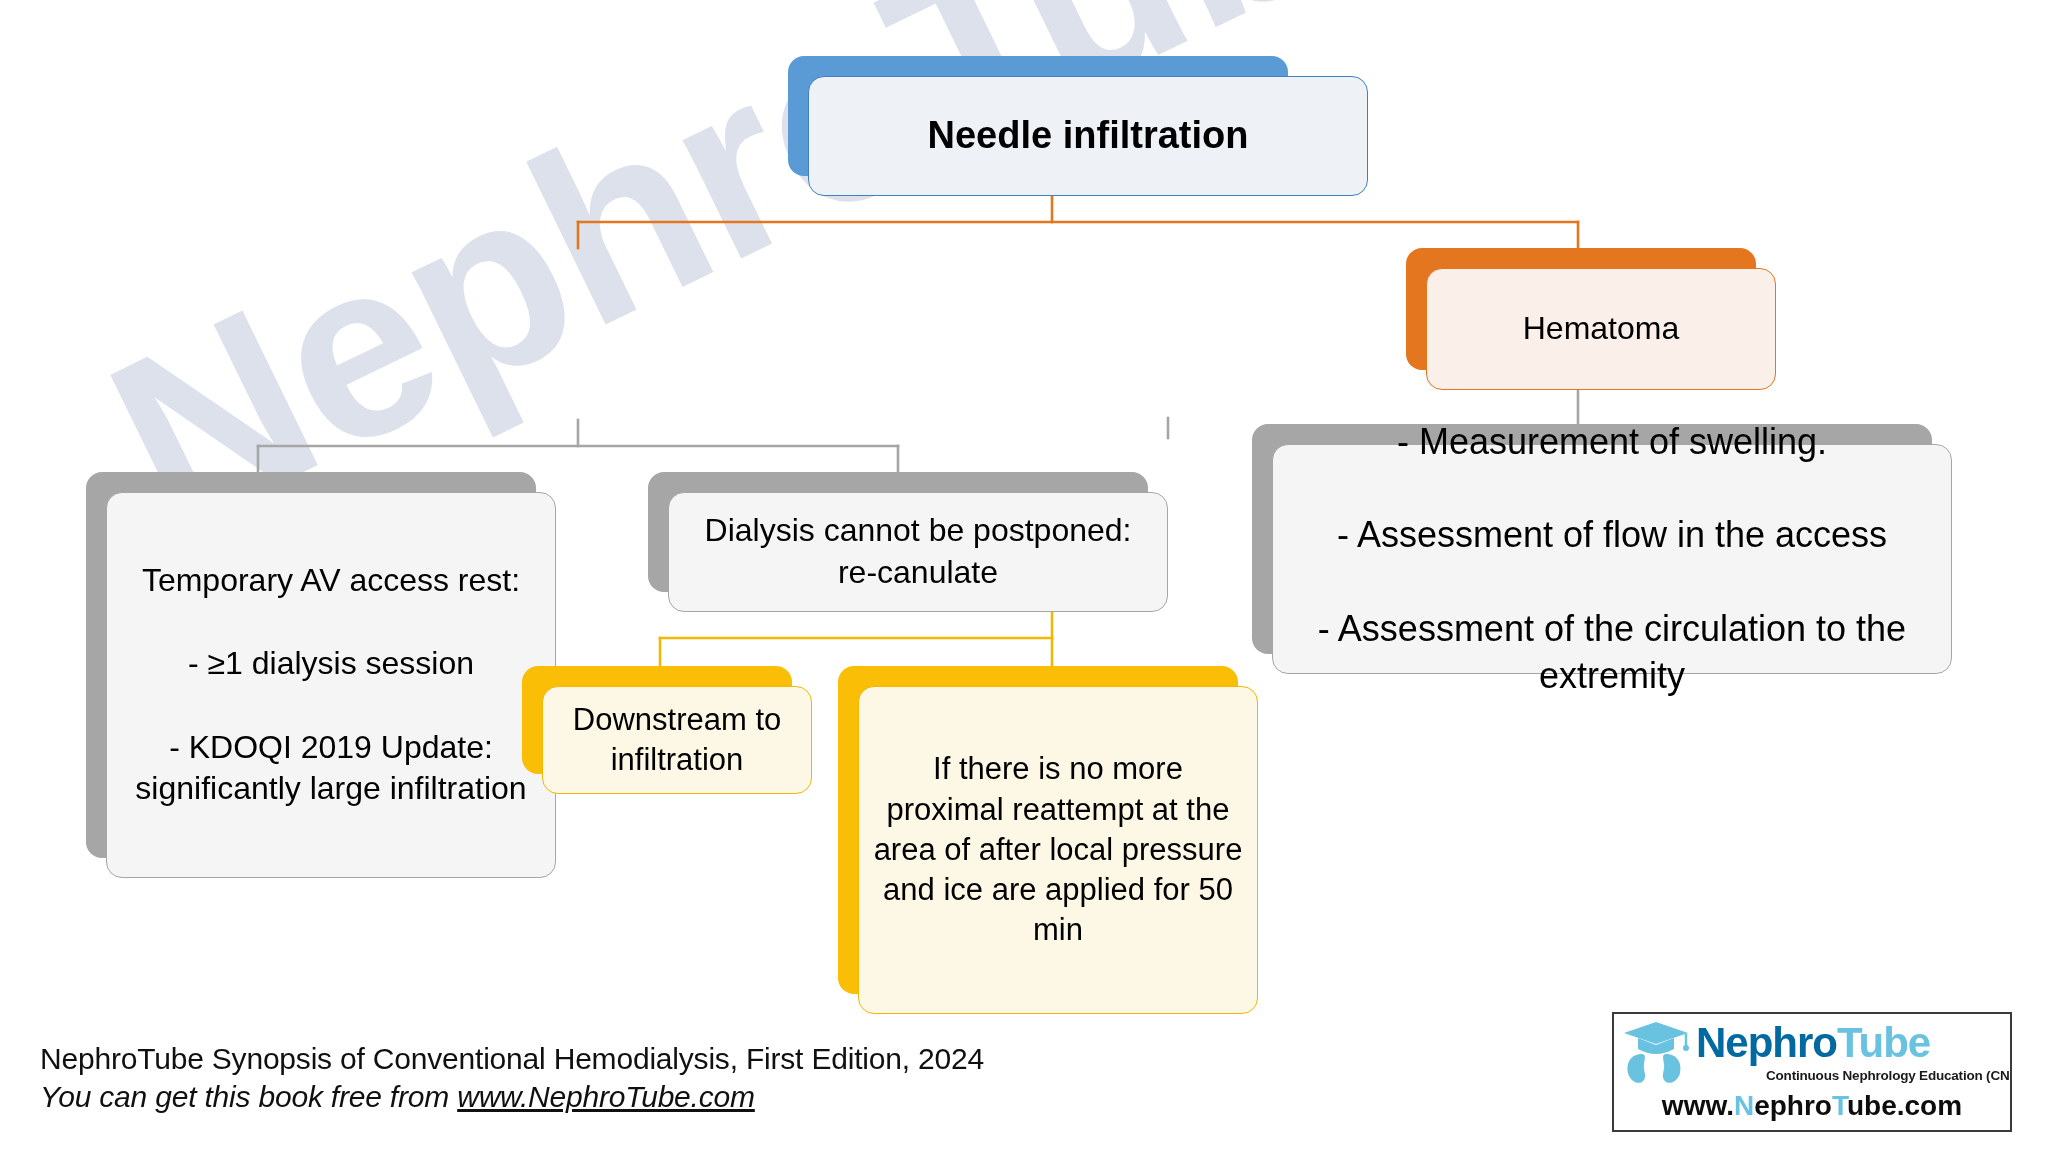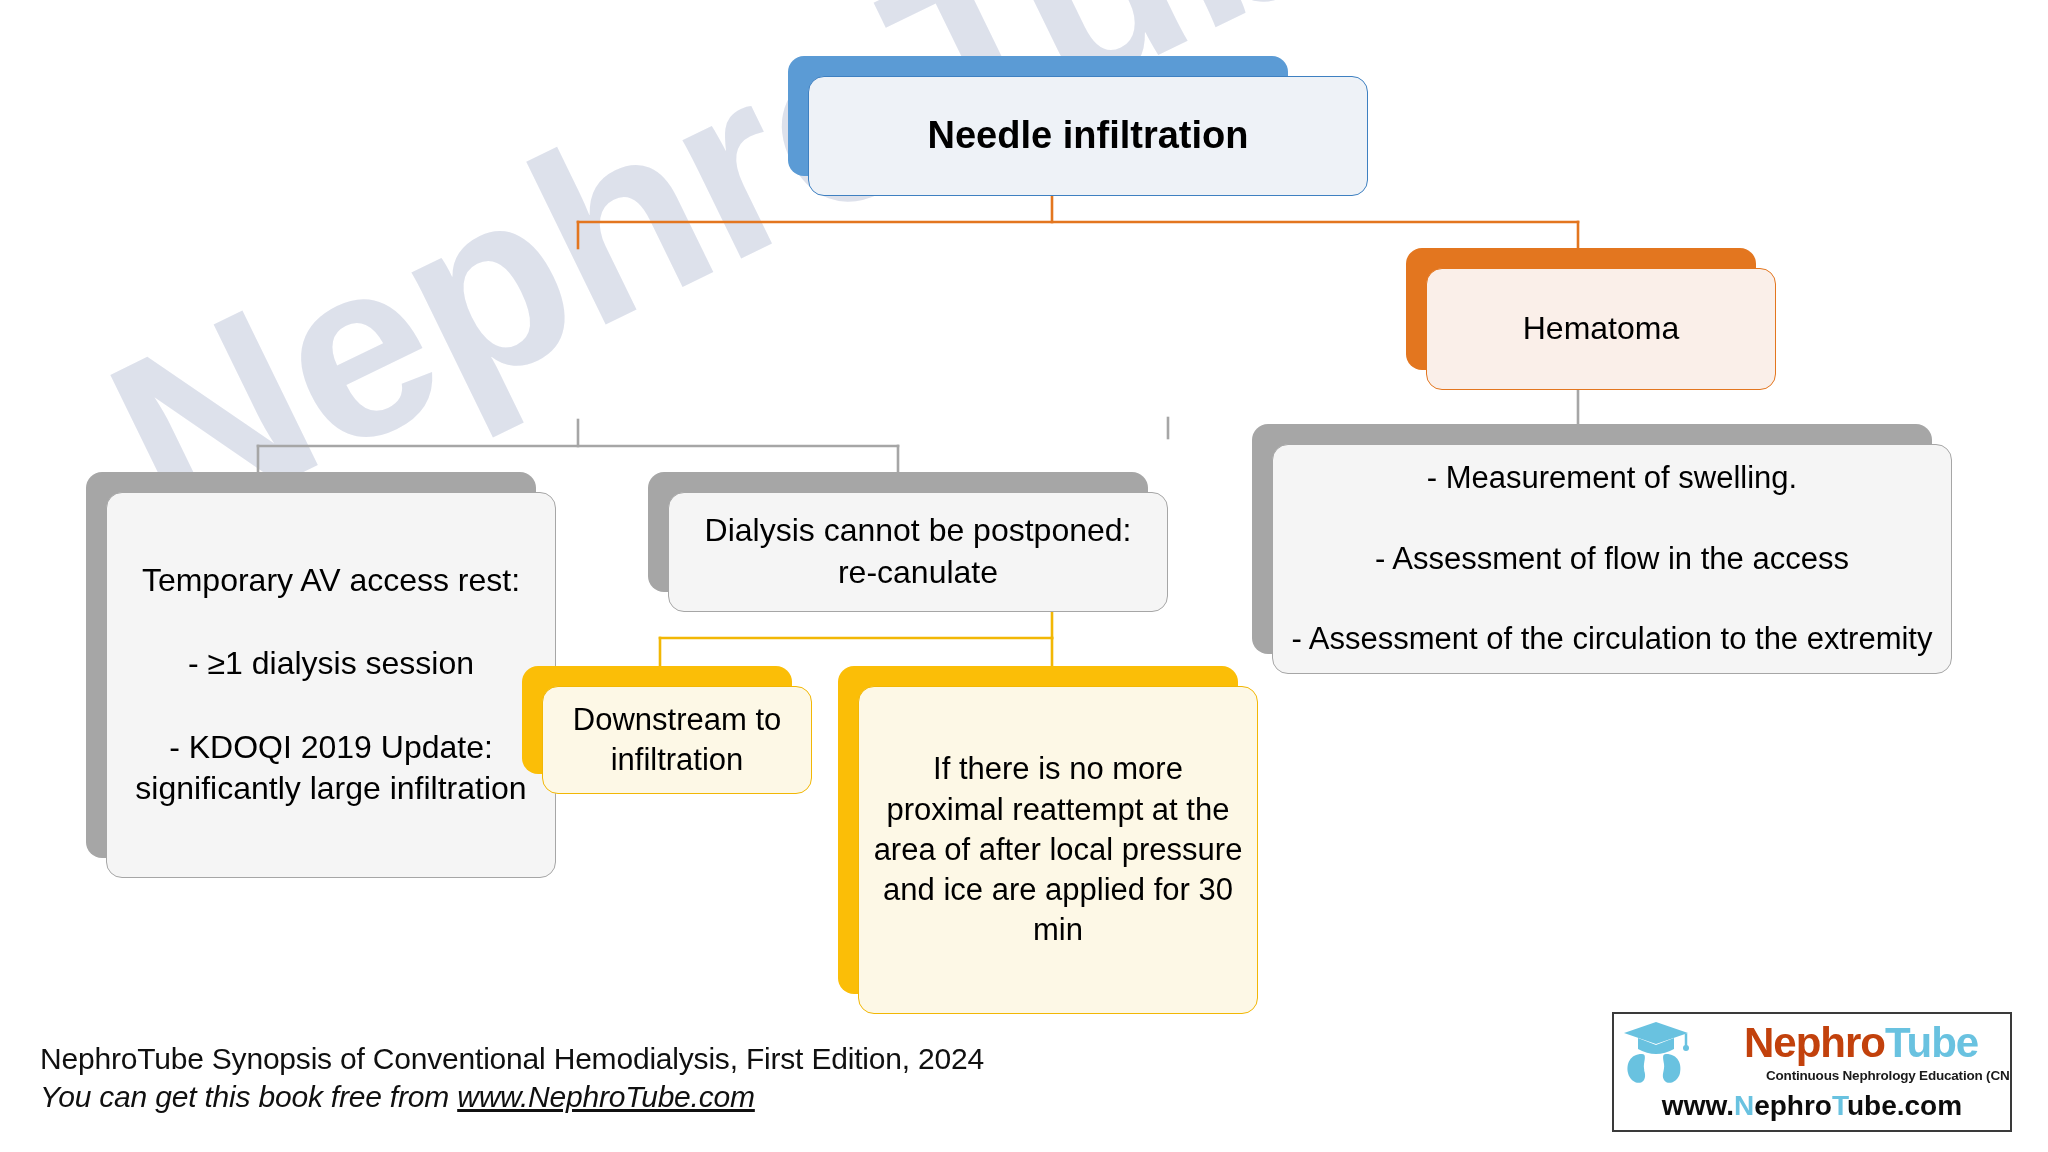--- a/index.html
+++ b/index.html
@@ -153,21 +153,21 @@
   #logo .logo-word {
     position: absolute;
     left: 82px;
     top: 6px;
     font-family: "Liberation Sans", sans-serif;
     font-size: 42px;
     font-weight: 700;
     letter-spacing: -1px;
     line-height: 1;
   }
-  #logo .w-nephro { color: #c2410c; margin-left: 48px; }
+  #logo .w-nephro { color: #0369a1; }
   #logo .w-tube   { color: #69C2E0; }
   #logo .logo-tag {
     position: absolute;
     left: 152px;
     top: 52px;
     font-family: "Liberation Sans", sans-serif;
     font-size: 13.5px;
     font-weight: 700;
     color: #1a1a1a;
     letter-spacing: -0.2px;
@@ -253,40 +253,40 @@
 
   <div class="node t-gray" style="left:648px; top:472px; width:520px; height:140px;">
     <div class="shadowbox" style="width:500px; height:120px;"></div>
     <div class="facebox" style="left:20px; top:20px; width:500px; height:120px; font-size:32px;">
       <span class="label">Dialysis cannot be postponed: re-canulate</span>
     </div>
   </div>
 
   <div class="node t-gray" style="left:1252px; top:424px; width:700px; height:250px;">
     <div class="shadowbox" style="width:680px; height:230px;"></div>
-    <div class="facebox" style="left:20px; top:20px; width:680px; height:230px; font-size:31px;text-align:center;">
+    <div class="facebox" style="left:20px; top:20px; width:680px; height:230px; font-size:36px;text-align:center;">
       <span class="label">- Measurement of swelling.
 
 - Assessment of flow in the access
 
 - Assessment of the circulation to the extremity</span>
     </div>
   </div>
 
   <div class="node t-yellow" style="left:522px; top:666px; width:290px; height:128px;">
     <div class="shadowbox" style="width:270px; height:108px;"></div>
     <div class="facebox" style="left:20px; top:20px; width:270px; height:108px; font-size:31px;">
       <span class="label">Downstream to infiltration</span>
     </div>
   </div>
 
   <div class="node t-yellow" style="left:838px; top:666px; width:420px; height:348px;">
     <div class="shadowbox" style="width:400px; height:328px;"></div>
     <div class="facebox" style="left:20px; top:20px; width:400px; height:328px; font-size:31px;">
-      <span class="label">If there is no more proximal  reattempt at the area of after local pressure and ice are applied for 30 min</span>
+      <span class="label">If there is no more proximal  reattempt at the area of after local pressure and ice are applied for 50 min</span>
     </div>
   </div>
 
   <div id="footer">
     <div class="fline1">NephroTube Synopsis of Conventional Hemodialysis, First Edition, 2024</div>
     <div class="fline2"><span>You can get this book free from </span><span class="flink">www.NephroTube.com</span></div>
   </div>
 
   <div id="logo">
     <div class="logo-top">

